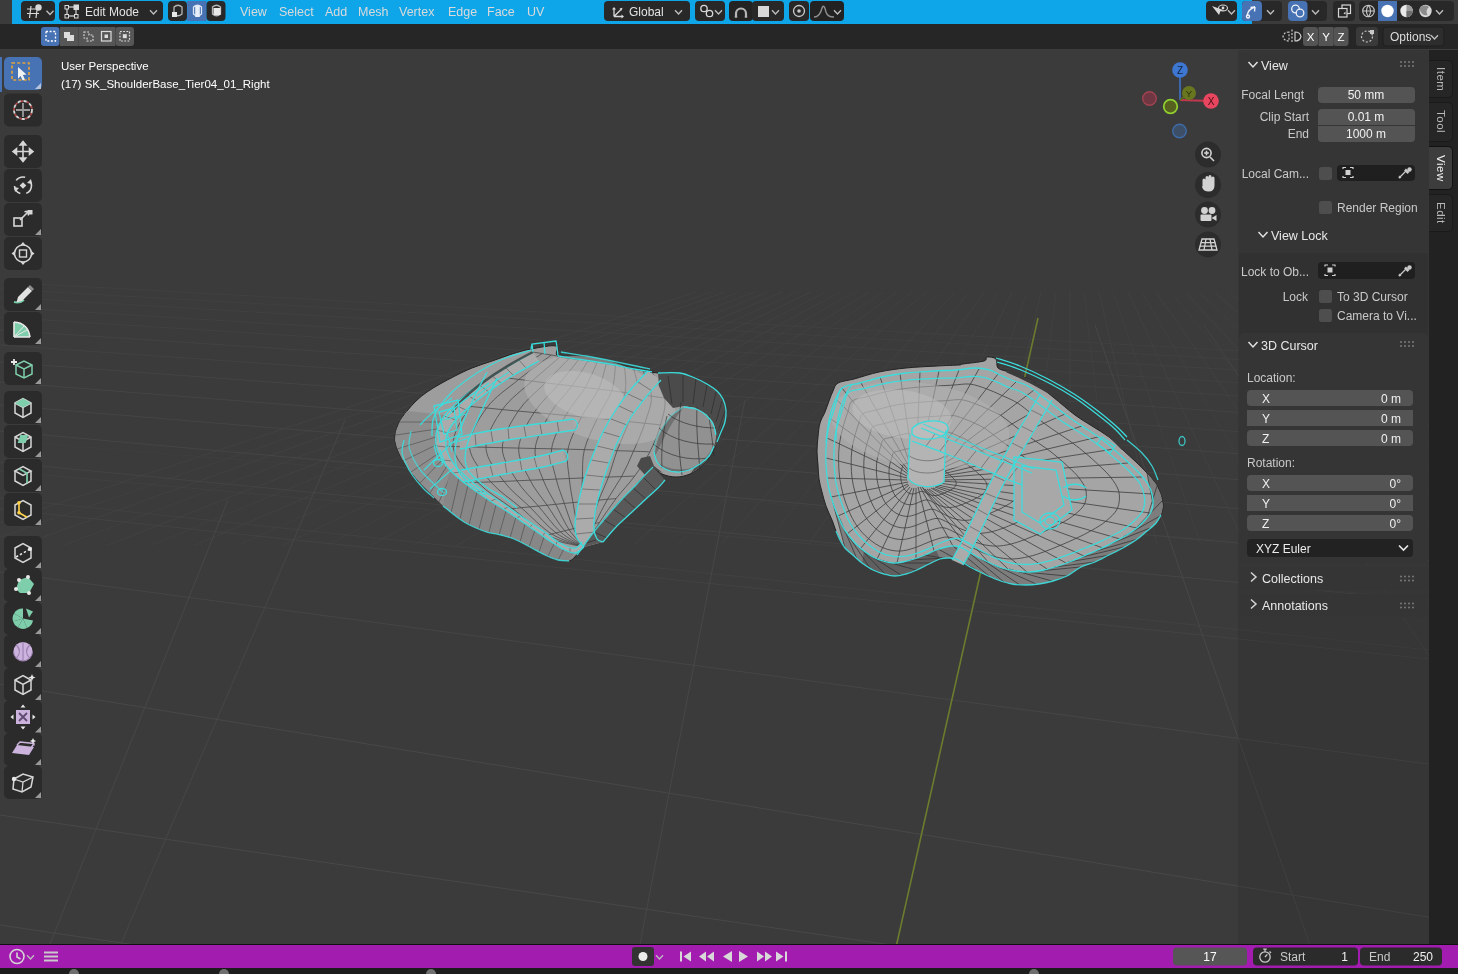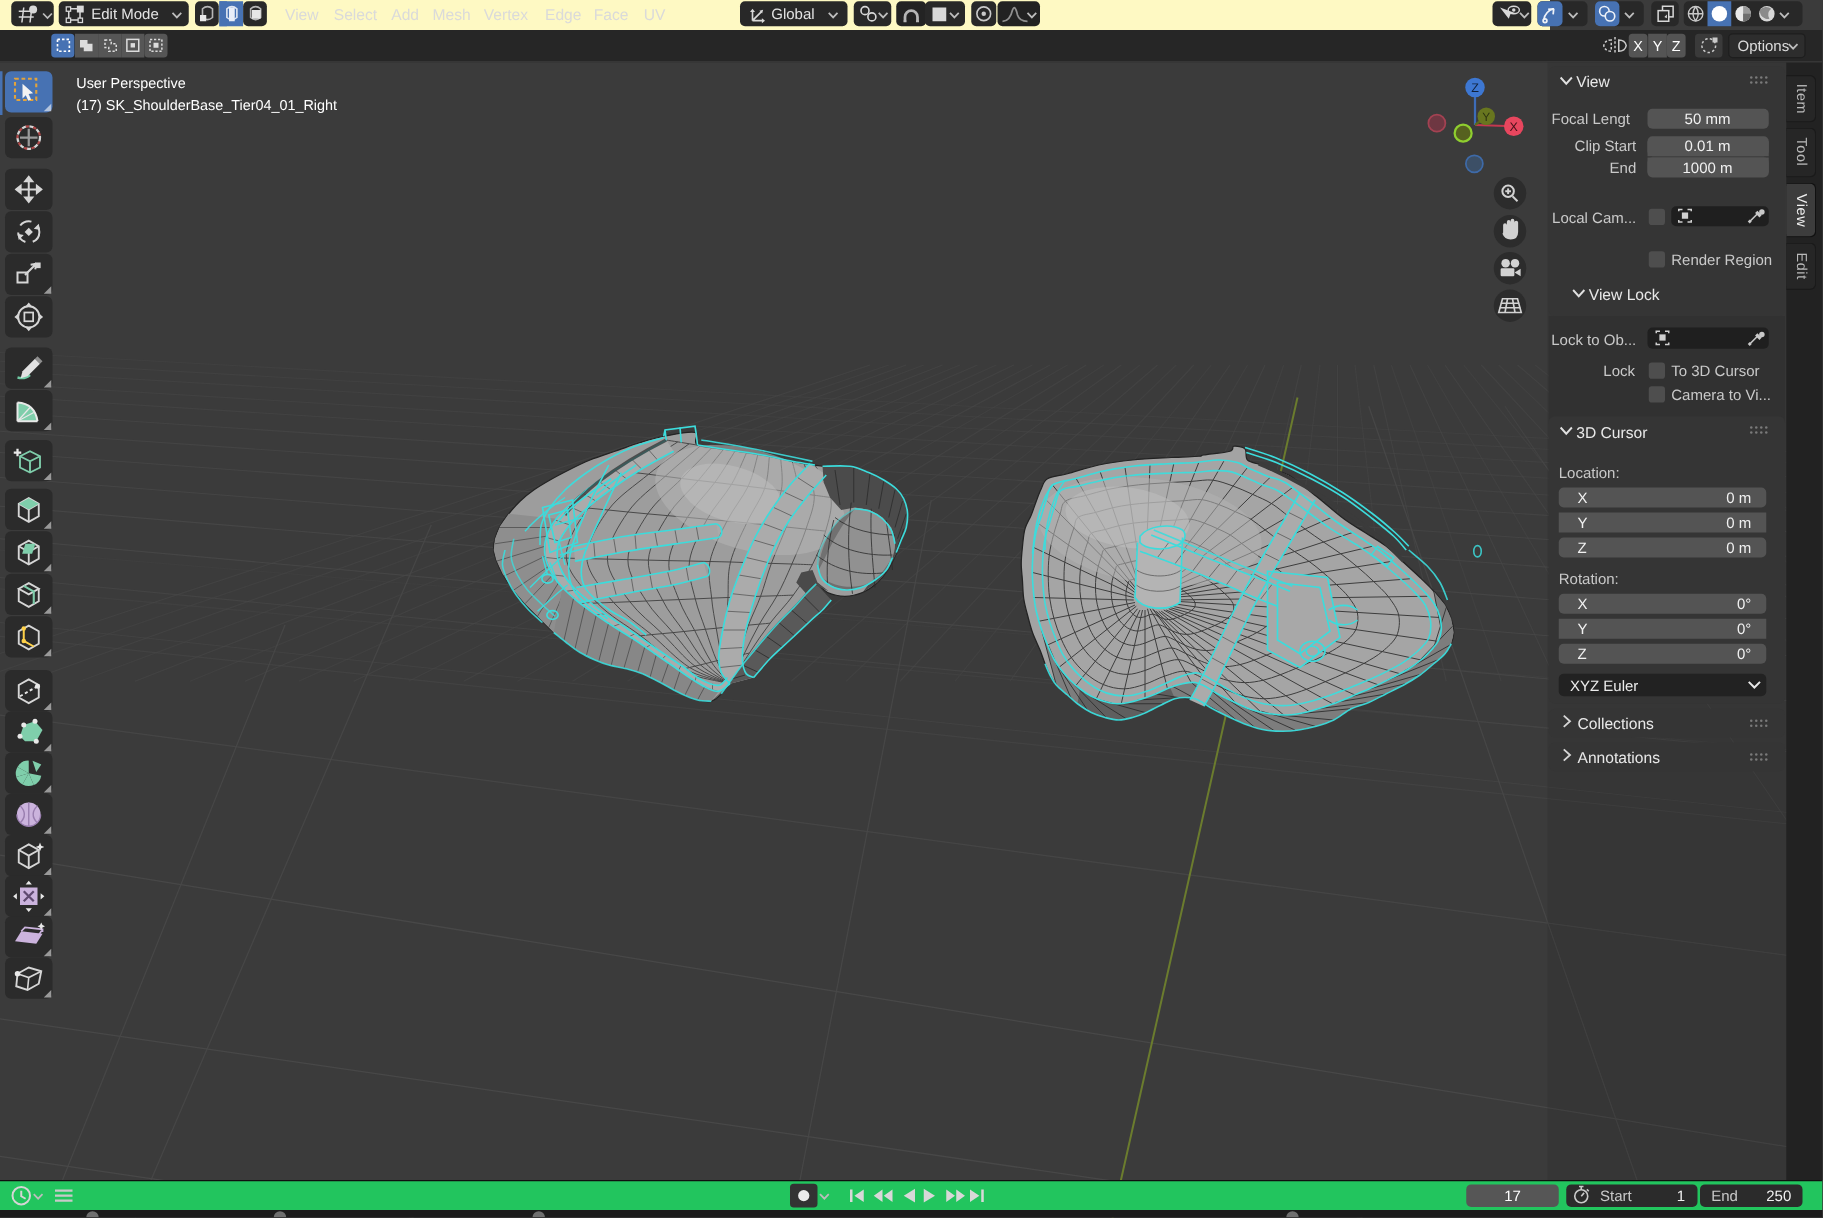--- a/index.html
+++ b/index.html
@@ -1,28 +1,28 @@
 <!DOCTYPE html>
 <html><head><meta charset="utf-8">
 <style>
 html,body{margin:0;padding:0;width:1458px;height:974px;overflow:hidden;background:#3b3b3b;
  font-family:"Liberation Sans",sans-serif;-webkit-font-smoothing:antialiased;}
 *{box-sizing:border-box}
 .abs{position:absolute}
 #stage{position:relative;width:1458px;height:974px}
 
-#row1{position:absolute;left:0;top:0;width:1240px;height:24px;background:#fef9c3}
+#row1{position:absolute;left:12px;top:0;width:1240px;height:24px;background:#0ea5e9}
 #row2{position:absolute;left:0;top:24px;width:1458px;height:26px;background:#262626;border-bottom:1px solid #3d3d3d}
 
 #sidebar{position:absolute;left:1238px;top:50px;width:191px;height:894px;background:rgba(10,10,10,0.10)}
 #tabstrip{position:absolute;left:1429px;top:50px;width:29px;height:894px;background:#222222}
 .tab{position:absolute;left:0;width:24px;background:#262626;border:1px solid #1a1a1a;border-left:none;border-radius:0 5px 5px 0;color:#b9b9b9;font-size:11.5px;display:flex;align-items:center;justify-content:center}
 .vtxt{writing-mode:vertical-rl;text-orientation:sideways;letter-spacing:0.5px}
 
-#tl{position:absolute;left:0;top:944px;width:1458px;height:24px;background:#22c55e;border-top:1px solid #101010}
+#tl{position:absolute;left:0;top:944px;width:1458px;height:24px;background:#a21caf;border-top:1px solid #101010}
 #status{position:absolute;left:0;top:968px;width:1458px;height:6px;background:#1c1c1c}
 </style></head>
 <body>
 <div id="stage">
 
 <svg id="vp" class="abs" style="left:0;top:0" width="1458" height="974" viewBox="0 0 1458 974">
 <rect x="0" y="0" width="1458" height="974" fill="#3b3b3b"></rect>
 
 <g stroke="#474747" stroke-width="0.9" fill="none">
 <line x1="0" y1="282" x2="1458" y2="363" opacity="0.47"></line>

